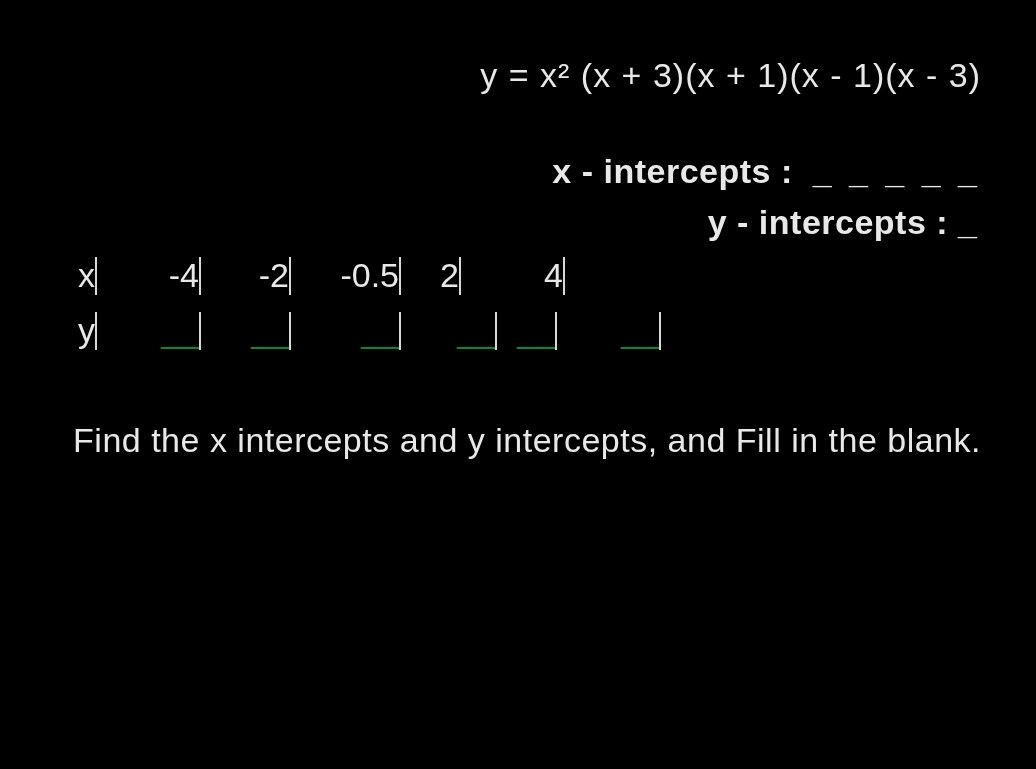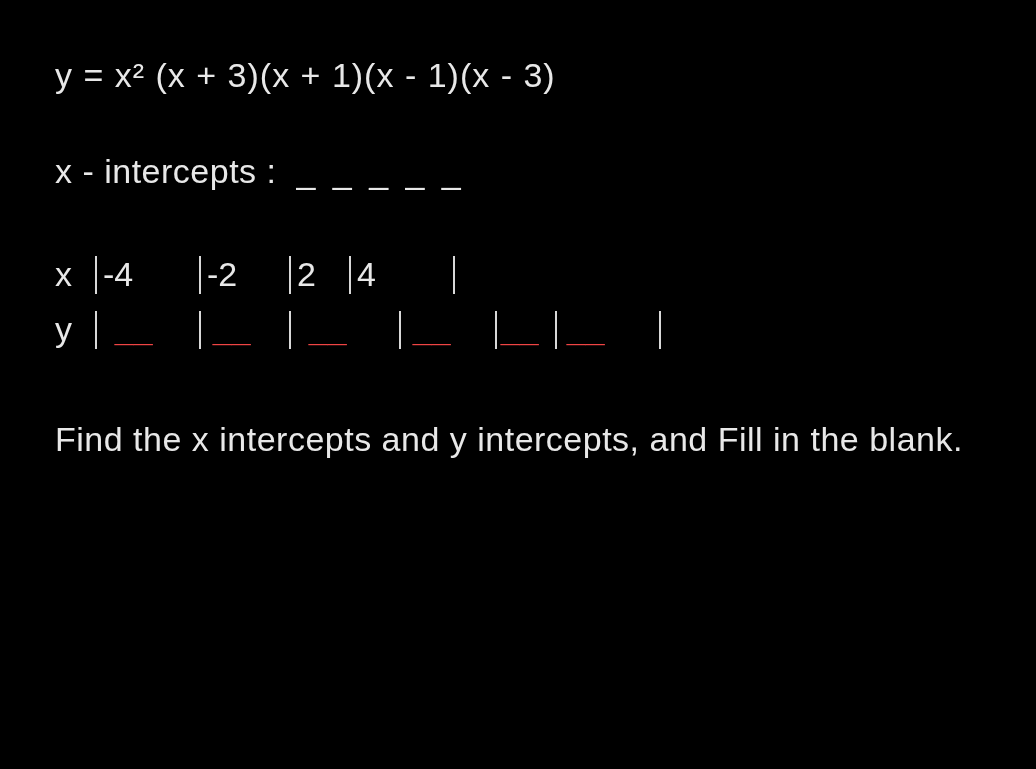--- a/index.html
+++ b/index.html
@@ -1,35 +1,36 @@
 <!DOCTYPE html>
 <html><head>
   <meta charset="utf-8">
   <style>
     * {
       margin: 0;
       padding: 0;
       box-sizing: border-box;
+      text-align: right;
     }
     body {
       background-color: #000000;
       color: #e8e8e8;
       font-family: Arial, Helvetica, sans-serif;
       width: 1036px;
       height: 769px;
       padding: 50px 55px;
       font-size: 34px;
       line-height: 1.5;
     }
     .equation {
       margin-bottom: 45px;
       letter-spacing: 1px;
     }
     .intercepts-section {
-      margin-bottom: 50px;
+      font-weight: bold;
     }
     .intercepts-line {
       letter-spacing: 0.5px;
     }
     .blanks {
       letter-spacing: 4px;
     }
     .table-section {
       margin-bottom: 55px;
       font-size: 34px;
@@ -60,22 +61,21 @@
     }
     .c-4 { width: 96px; }
     .c-2 { width: 82px; }
     .c-05n { width: 102px; }
     .c-05p { width: 88px; }
     .c-2p { width: 52px; }
     .c-4p { width: 96px; }
     .y-blank {
       display: inline-block;
       vertical-align: middle;
-      color: #ef4444;
-      font-style: italic;
+      color: #15803d;
     }
     .yb-1 { width: 96px; padding-left: 14px; }
     .yb-2 { width: 82px; padding-left: 8px; }
     .yb-3 { width: 102px; padding-left: 14px; }
     .yb-4 { width: 88px; padding-left: 8px; }
     .yb-5 { width: 52px; padding-left: 0px; }
     .yb-6 { width: 96px; padding-left: 6px; }
     .instruction {
       line-height: 1.6;
       letter-spacing: 0.5px;
@@ -84,32 +84,39 @@
   </style>
 </head>
 <body>
 
 <div class="equation">y = x² (x + 3)(x + 1)(x - 1)(x - 3)</div>
 
 <div class="intercepts-section">
   <div class="intercepts-line">
     <span>x - intercepts :</span>&nbsp;&nbsp;<span class="blanks">_ _ _ _ _</span>
   </div>
+  <div class="intercepts-line">
+    <span>y - intercepts :</span> <span class="blanks">_</span>
+  </div>
 </div>
 
 <div class="table-section">
   <div class="table-row">
     <span class="table-label">x</span>
     <span class="table-cell">
         <span class="divider"></span>
         <span class="cell-value c-4">-4</span>
       </span>
     <span class="table-cell">
         <span class="divider"></span>
         <span class="cell-value c-2">-2</span>
+      </span>
+    <span class="table-cell">
+        <span class="divider"></span>
+        <span class="cell-value c-05n">-0.5</span>
       </span>
     <span class="table-cell">
         <span class="divider"></span>
         <span class="cell-value c-2p">2</span>
       </span>
     <span class="table-cell">
         <span class="divider"></span>
         <span class="cell-value c-4p">4</span>
       </span>
     <span class="table-cell">

